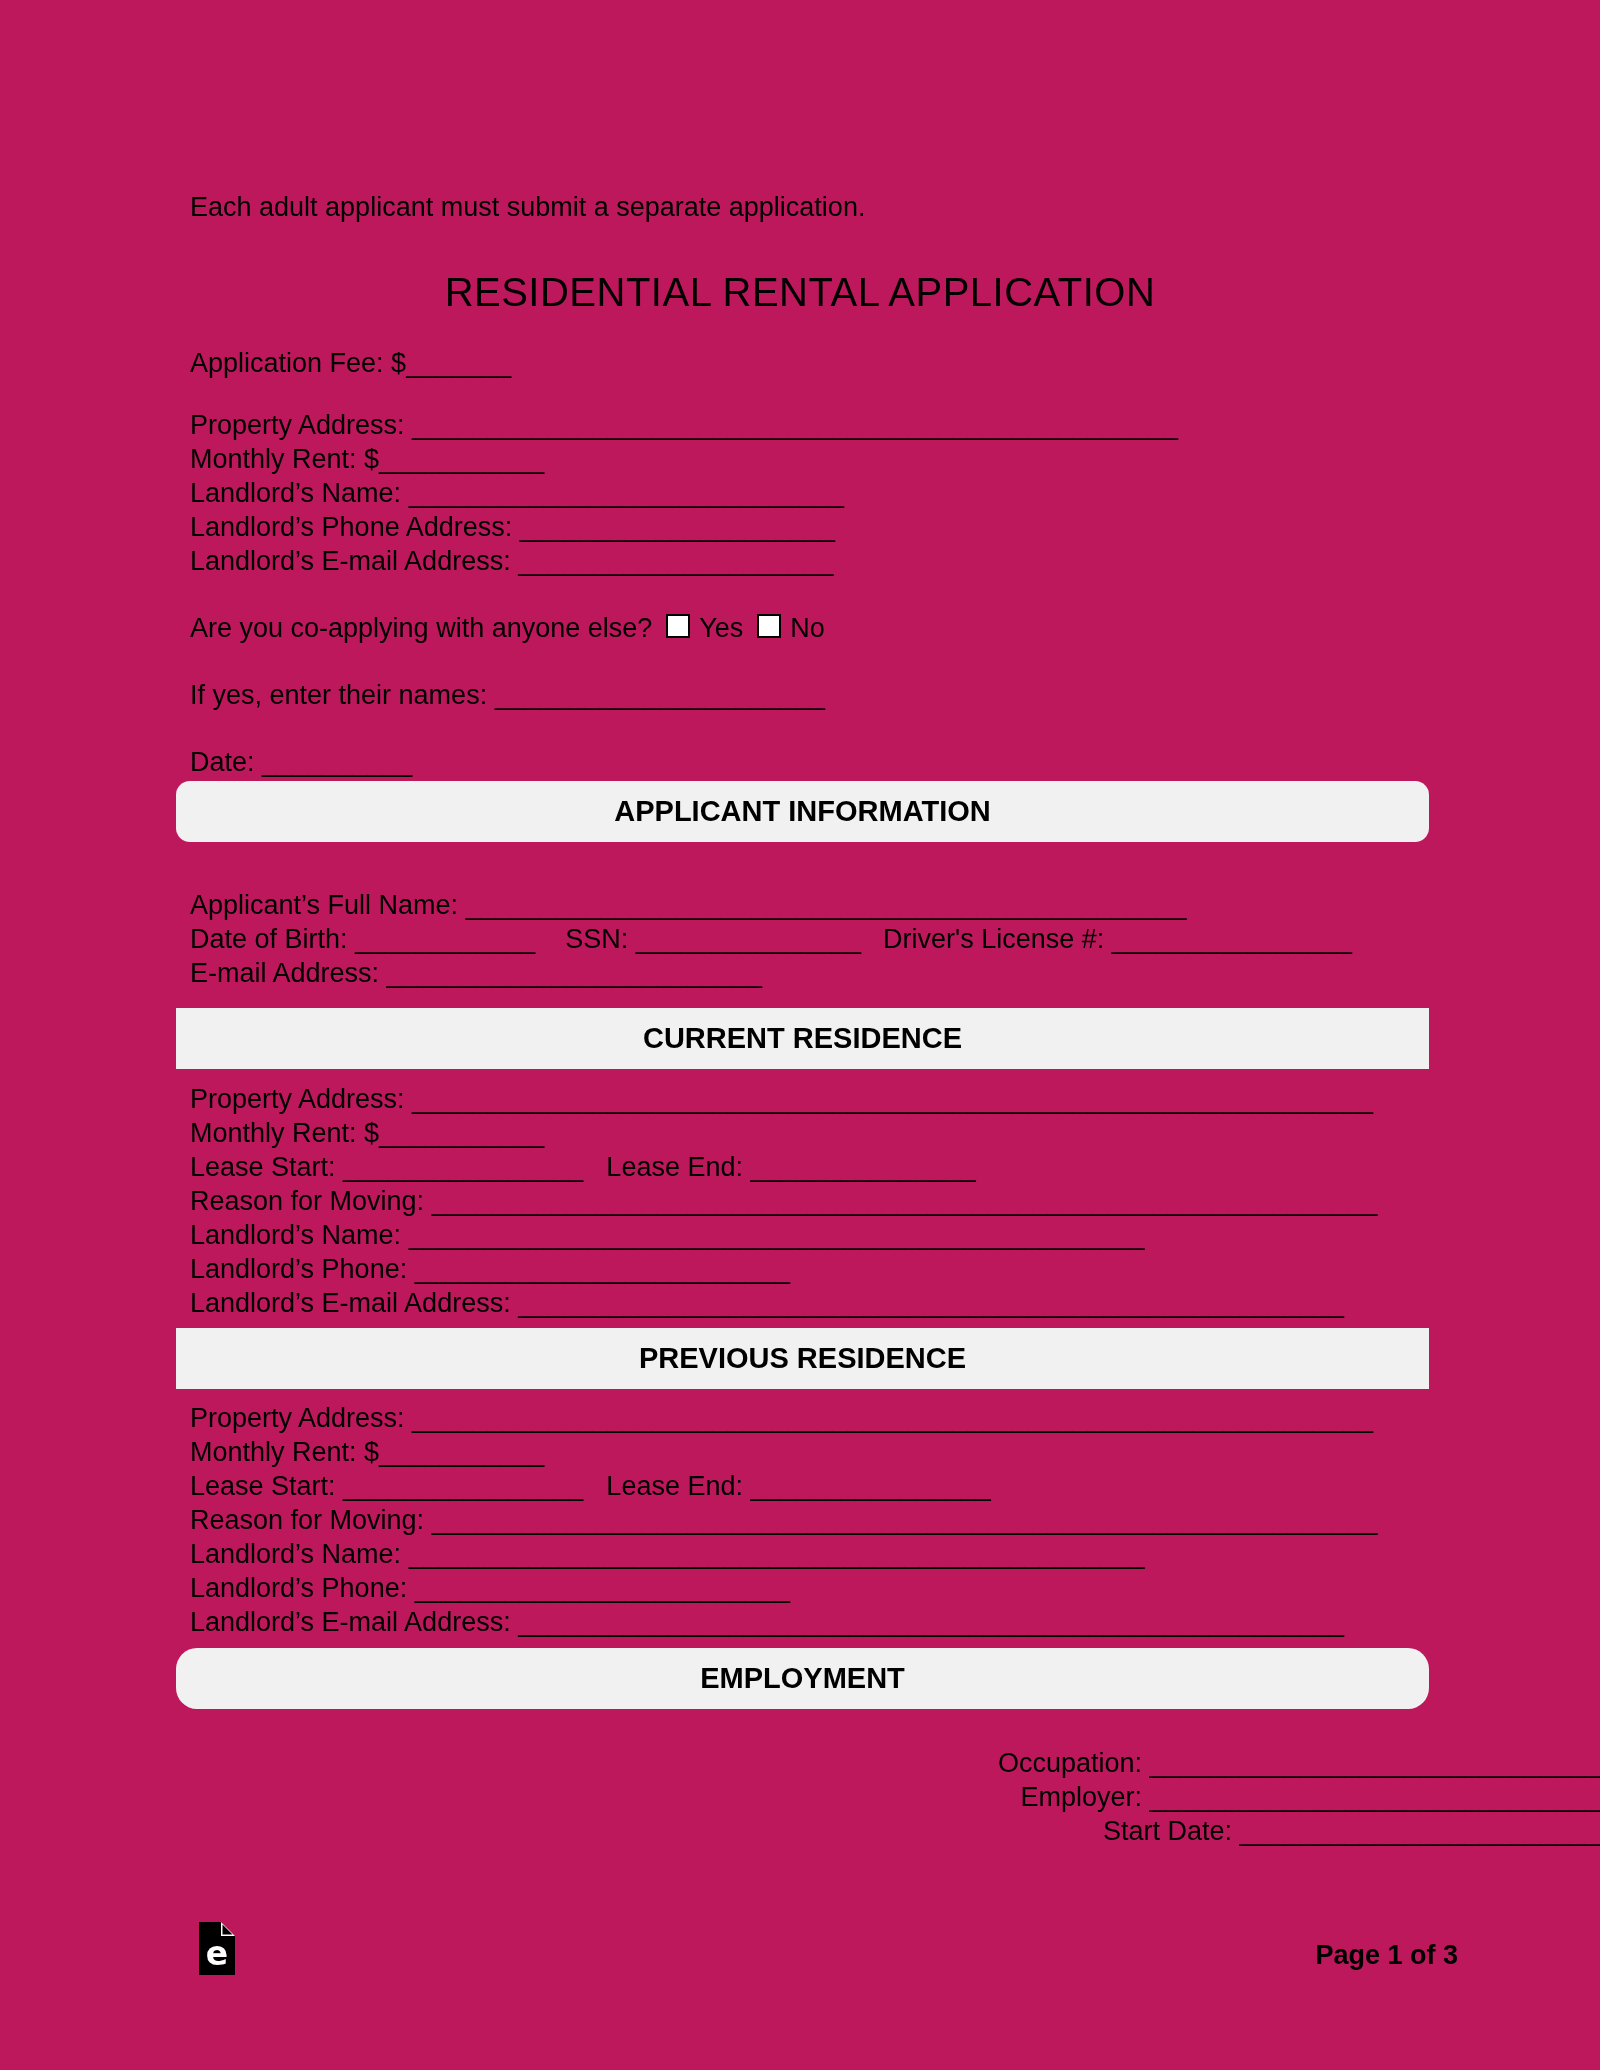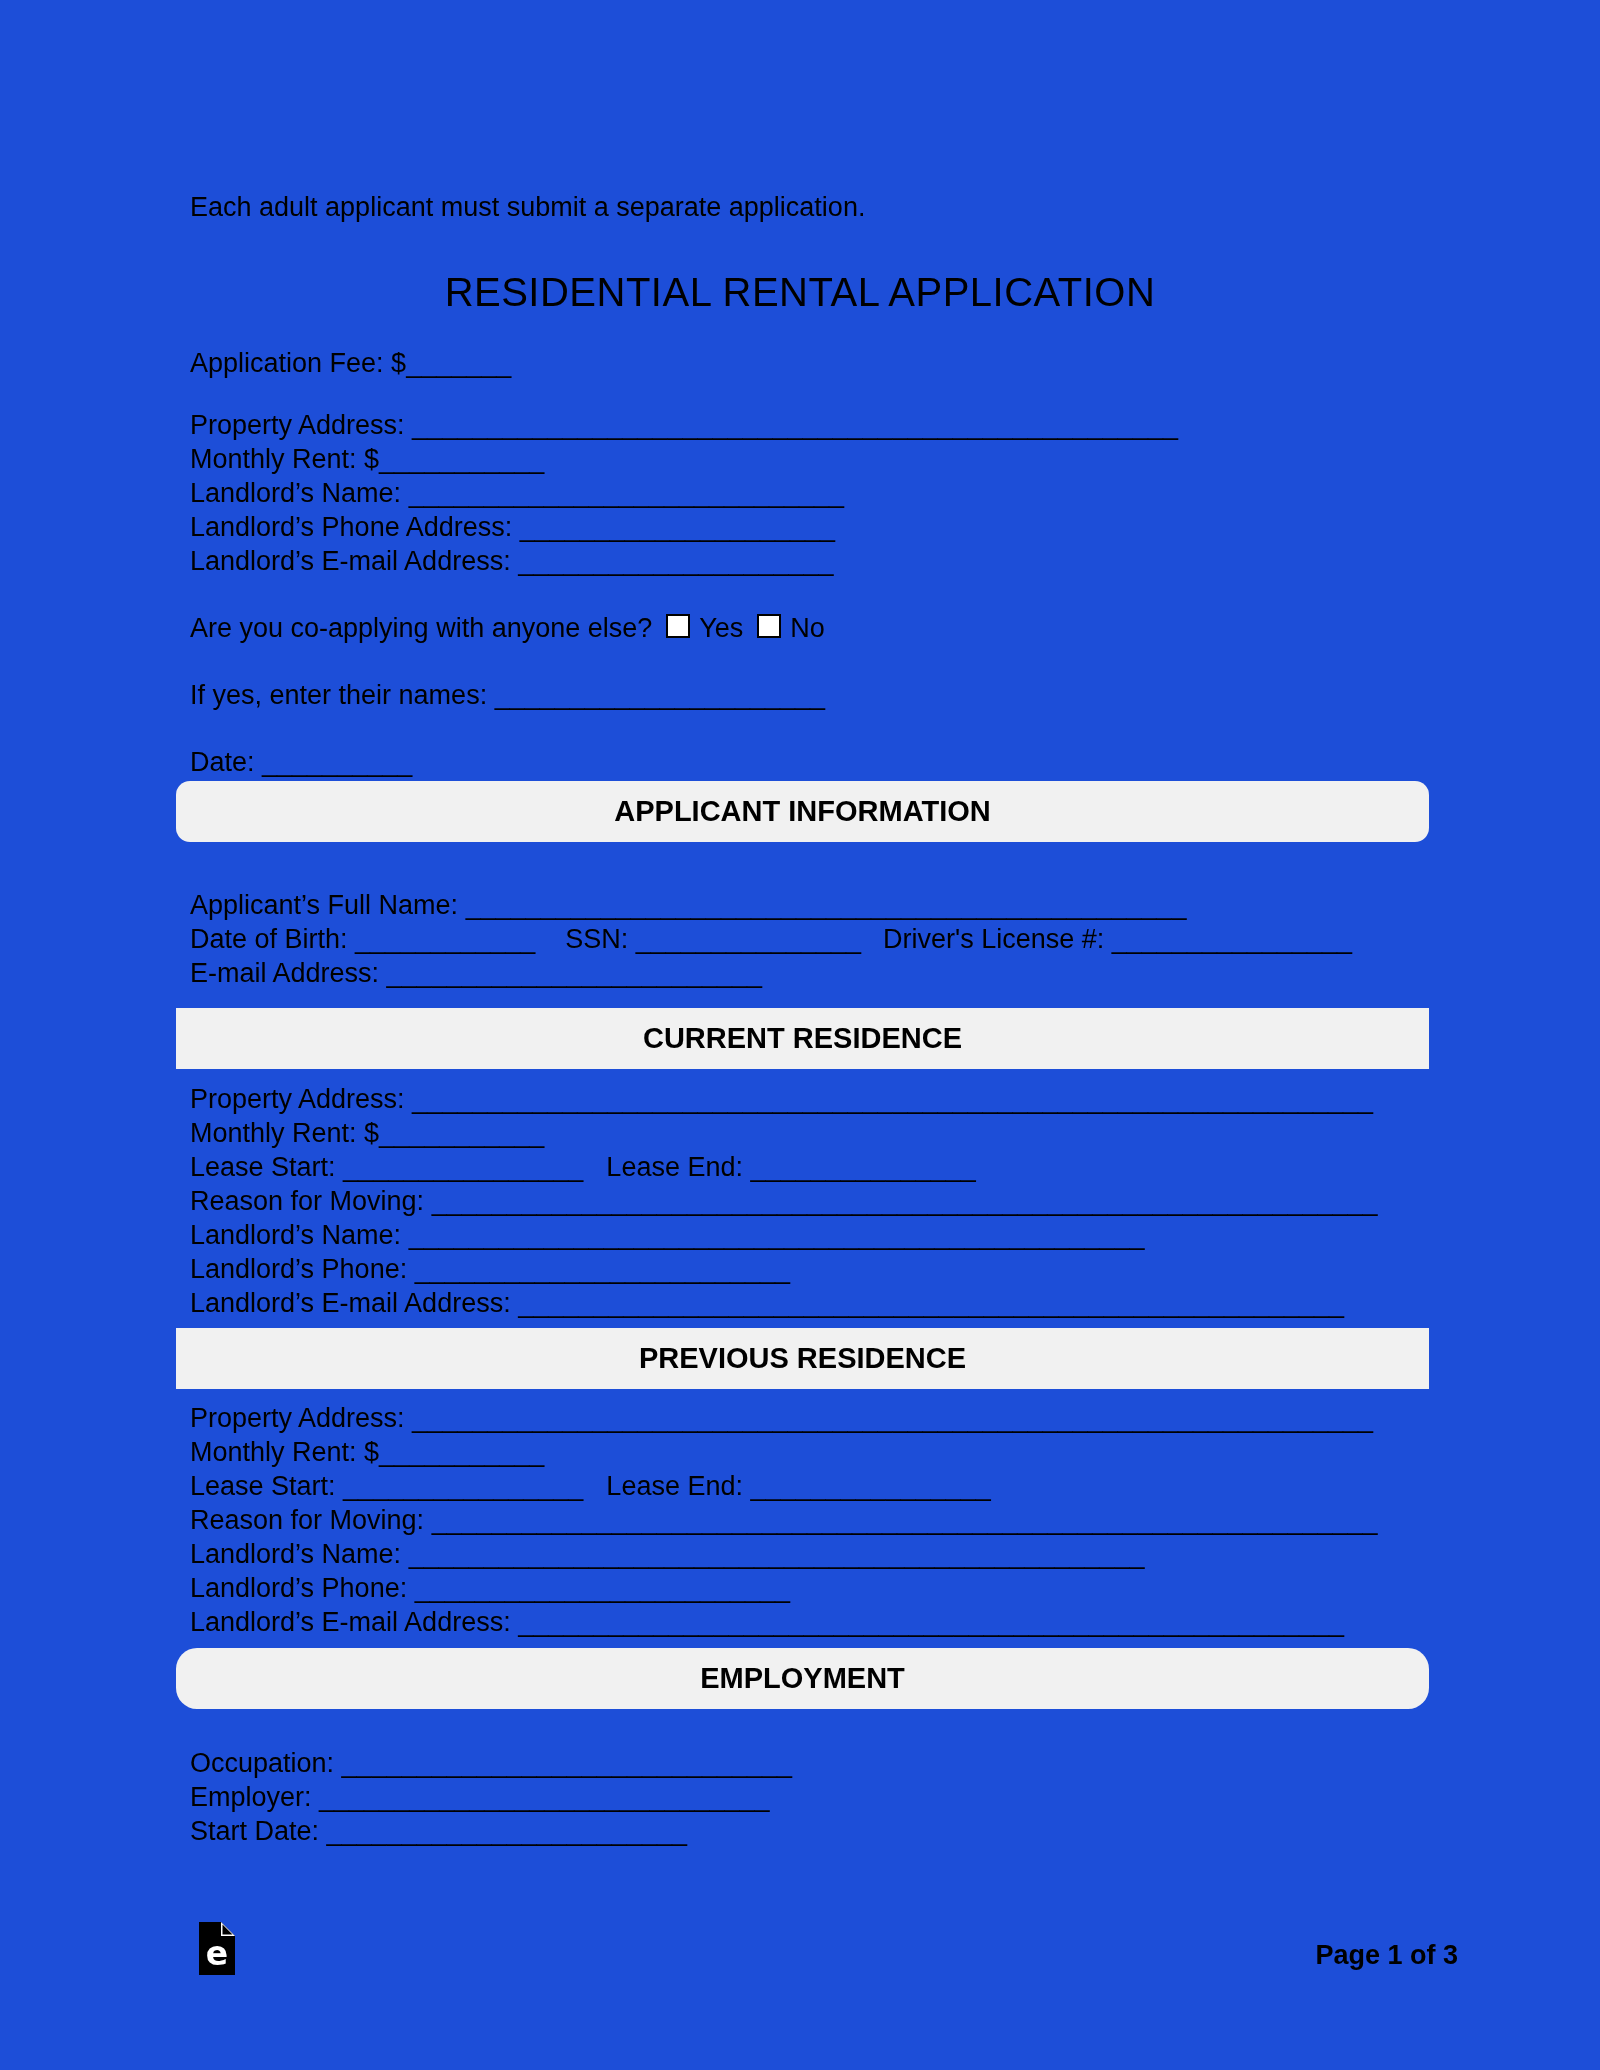--- a/index.html
+++ b/index.html
@@ -1,20 +1,20 @@
 <!DOCTYPE html>
 <html><head>
 <meta charset="utf-8">
 <style>
   html, body { margin: 0; padding: 0; background: #e8e8e8; }
   .page {
     position: relative;
     width: 1600px;
     height: 2070px;
-    background: #1d4ed8;
+    background: #be185d;
     font-family: "Liberation Sans", sans-serif;
     font-size: 27px;
     line-height: 34px;
     color: #000000;
     overflow: hidden;
   }
   .content { padding-top: 190px; }
   .note { margin-left: 190px; white-space: nowrap; }
   .title {
     margin: 44px 0 0 0;
@@ -50,21 +50,21 @@
   .mt30 { margin-top: 30px; }
   .mt28 { margin-top: 28px; }
   .mt33 { margin-top: 33px; }
   .mt2  { margin-top: 2px; border-radius: 14px; }
   .mt46 { margin-top: 46px; }
   .mt18 { margin-top: 18px; }
   .mt13 { margin-top: 13px; }
   .mt8  { margin-top: 8px; }
   .mt12 { margin-top: 12px; }
   .mt9  { margin-top: 9px; border-radius: 21px; }
-  .mt37 { margin-top: 37px; }
+  .mt37 { margin-top: 37px; text-align: right; }
   .logo { position: absolute; left: 197px; top: 1922px; }
   .page-number { position: absolute; right: 142px; top: 1938px; white-space: nowrap; font-weight: bold; }
 </style>
 </head>
 <body>
 
 <div class="page">
   <div class="content">
 
     <div class="note">Each adult applicant must submit a separate application.</div>

